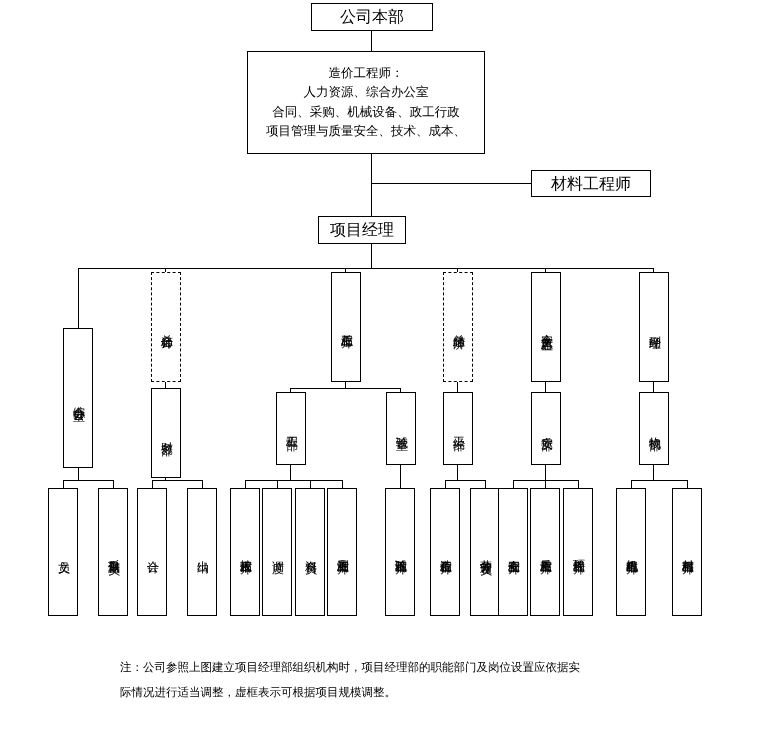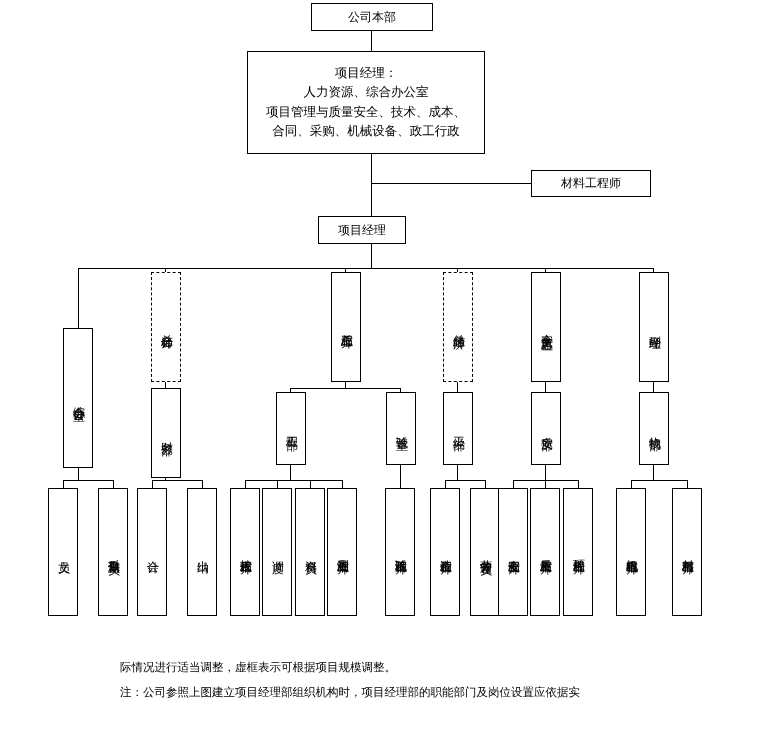--- a/index.html
+++ b/index.html
@@ -14,21 +14,21 @@
   #canvas{position:absolute;left:0;top:0;width:760px;height:730px;}
   .box{
     position:absolute;
     border:1px solid #000;
     background:#fff;
     box-sizing:border-box;
     display:flex;
     align-items:center;
     justify-content:center;
     text-align:center;
-    font-size:12px;
+    font-size:16px;
     line-height:1.35;
     z-index:3;
   }
   .box.dashed{border-style:dashed;border-width:1.4px;}
   .box.multiline{
     flex-direction:column;
     padding:4px 6px;
     font-size:12.5px;
     line-height:1.55;
   }
@@ -55,24 +55,24 @@
 </head>
 <body>
 
 <div id="canvas"></div>
 
 <div class="box" style="left:311px;top:3px;width:122px;height:28px;">公司本部</div>
 
 <div class="line v" style="left:371px;top:31px;height:20px;"></div>
 
 <div class="box multiline" style="left:247px;top:51px;width:238px;height:103px;">
-  <div>项目经理：</div>
+  <div>造价工程师：</div>
   <div>人力资源、综合办公室</div>
+  <div>合同、采购、机械设备、政工行政</div>
   <div>项目管理与质量安全、技术、成本、</div>
-  <div>合同、采购、机械设备、政工行政</div>
 </div>
 
 <div class="line v" style="left:371px;top:154px;height:29px;"></div>
 <div class="line h" style="left:371px;top:183px;width:160px;"></div>
 <div class="line v" style="left:531px;top:183px;height:0px;"></div>
 <div class="line v" style="left:371px;top:183px;height:33px;"></div>
 
 <div class="box" style="left:531px;top:170px;width:120px;height:27px;">材料工程师</div>
 
 <div class="box" style="left:318px;top:216px;width:88px;height:28px;">项目经理</div>
@@ -166,15 +166,15 @@
 <div class="box vert" style="left:385px;top:488px;width:30px;height:128px;">试验工程师</div>
 <div class="box vert" style="left:430px;top:488px;width:30px;height:128px;">造价工程师</div>
 <div class="box vert" style="left:470px;top:488px;width:30px;height:128px;">劳务管理员</div>
 <div class="box vert" style="left:498px;top:488px;width:30px;height:128px;">安全工程师</div>
 <div class="box vert" style="left:530px;top:488px;width:30px;height:128px;">质量工程师</div>
 <div class="box vert" style="left:563px;top:488px;width:30px;height:128px;">环保工程师</div>
 <div class="box vert" style="left:616px;top:488px;width:30px;height:128px;">机电工程师</div>
 <div class="box vert" style="left:672px;top:488px;width:30px;height:128px;">材料工程师</div>
 
 <div class="note" style="left:120px;top:655px;width:640px;">
+  <div>注：公司参照上图建立项目经理部组织机构时，项目经理部的职能部门及岗位设置应依据实</div>
   <div style="padding-left:0px;">际情况进行适当调整，虚框表示可根据项目规模调整。</div>
-  <div>注：公司参照上图建立项目经理部组织机构时，项目经理部的职能部门及岗位设置应依据实</div>
 </div>
 
 </body></html>

